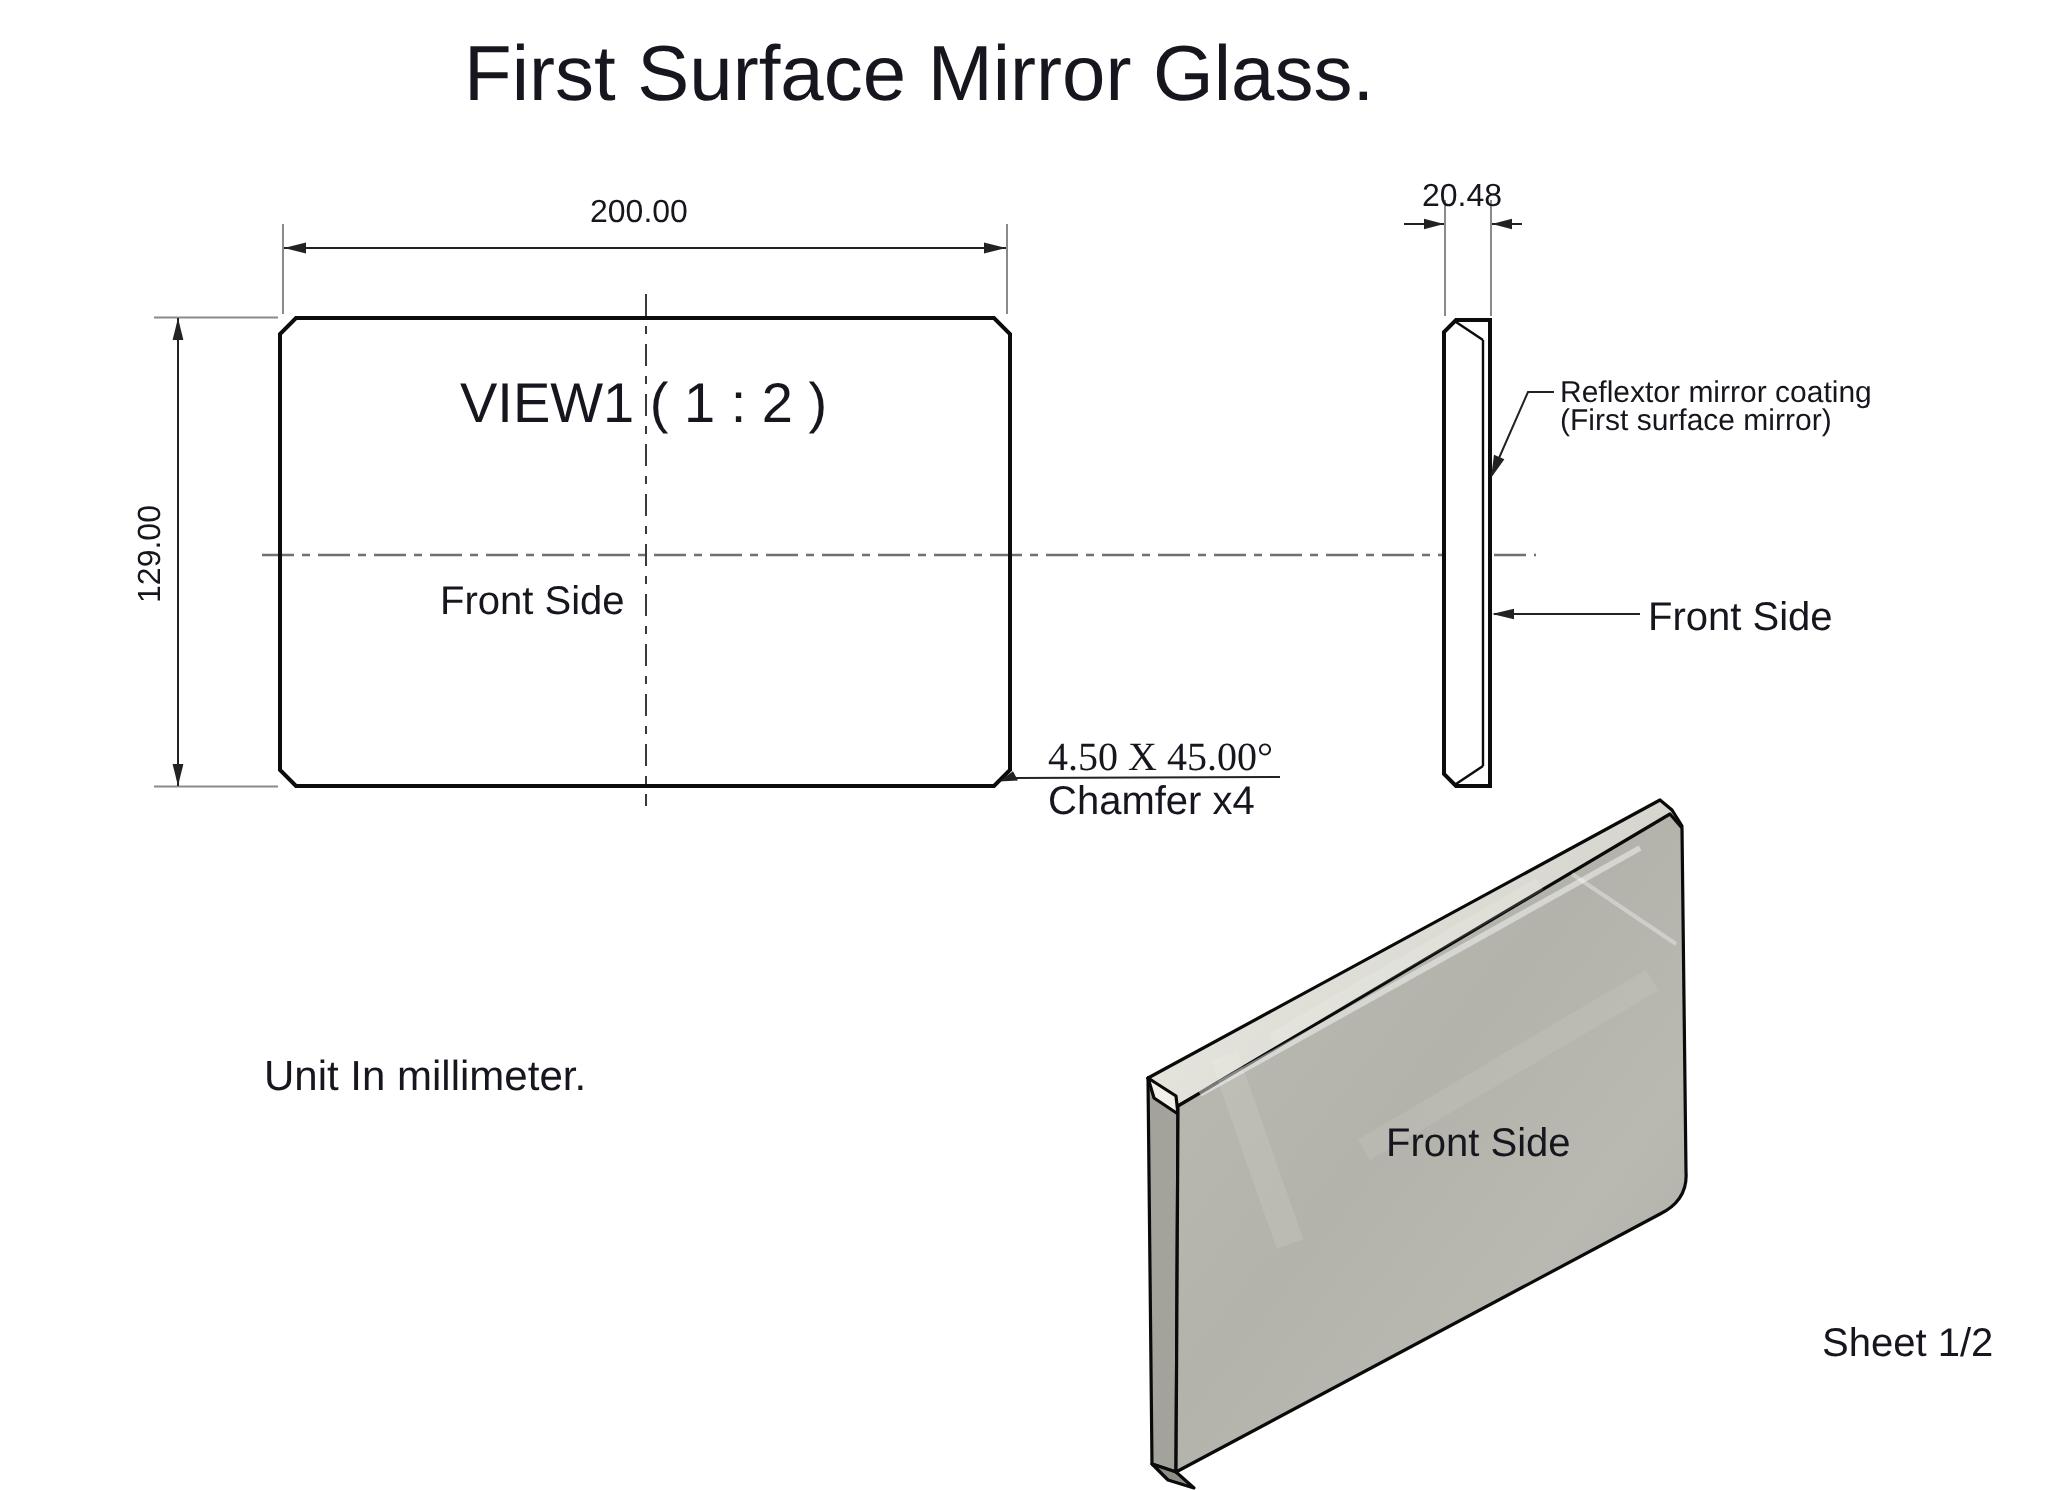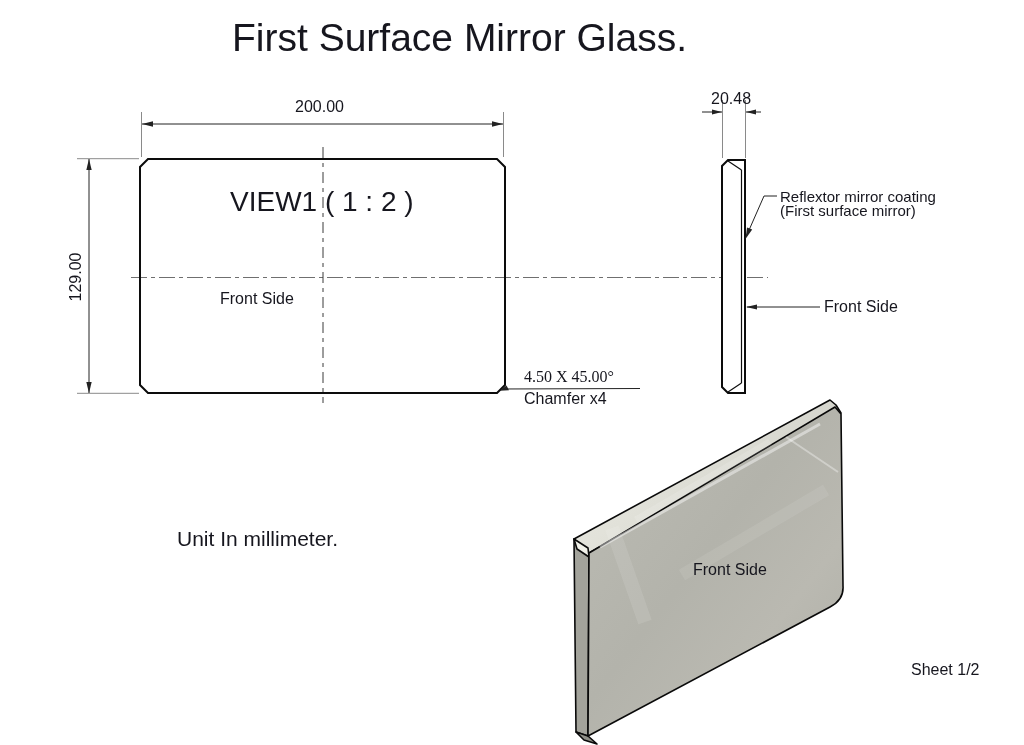--- a/index.html
+++ b/index.html
@@ -3,21 +3,21 @@
 <meta charset="utf-8">
 <style>
   html,body{margin:0;padding:0;}
   body{width:1024px;height:745px;background:#ffffff;position:relative;overflow:hidden;
        font-family:"Liberation Sans", sans-serif;color:#16161e;}
   .abs{position:absolute;white-space:nowrap;}
   .title{font-size:39px;letter-spacing:0px;}
   .viewlabel{font-size:28px;}
   .note-lg{font-size:21px;}
   .dimtext{font-size:16px;}
-  .anntext{font-size:16px;}
+  .anntext{font-size:20px;}
   .anntext-sm{font-size:15px;}
   .rot90{transform:rotate(-90deg);transform-origin:center center;text-align:center;}
   svg{position:absolute;left:0;top:0;}
 </style>
 </head>
 <body>
 
 <svg width="1024" height="745" viewBox="0 0 1024 745">
   <defs>
     <linearGradient id="faceGrad" x1="0" y1="0" x2="1" y2="1">
@@ -129,17 +129,17 @@
 <div class="abs anntext" style="left:524px;top:368px;font-family:Liberation Serif, serif;">4.50 X 45.00°</div>
 <div class="abs anntext" style="left:524px;top:390px;">Chamfer x4</div>
 
 <div class="abs dimtext" style="left:711px;top:90px;">20.48</div>
 
 <div class="abs anntext-sm" style="left:780px;top:188px;">Reflextor mirror coating</div>
 <div class="abs anntext-sm" style="left:780px;top:202px;">(First surface mirror)</div>
 
 <div class="abs anntext" style="left:824px;top:298px;">Front Side</div>
 
-<div class="abs note-lg" style="left:132px;top:527px;margin-left:45px;">Unit In millimeter.</div>
+<div class="abs note-lg" style="left:132px;top:527px;">Unit In millimeter.</div>
 
 <div class="abs anntext" style="left:693px;top:561px;">Front Side</div>
 
 <div class="abs anntext" style="left:911px;top:661px;">Sheet 1/2</div>
 
 </body></html>

